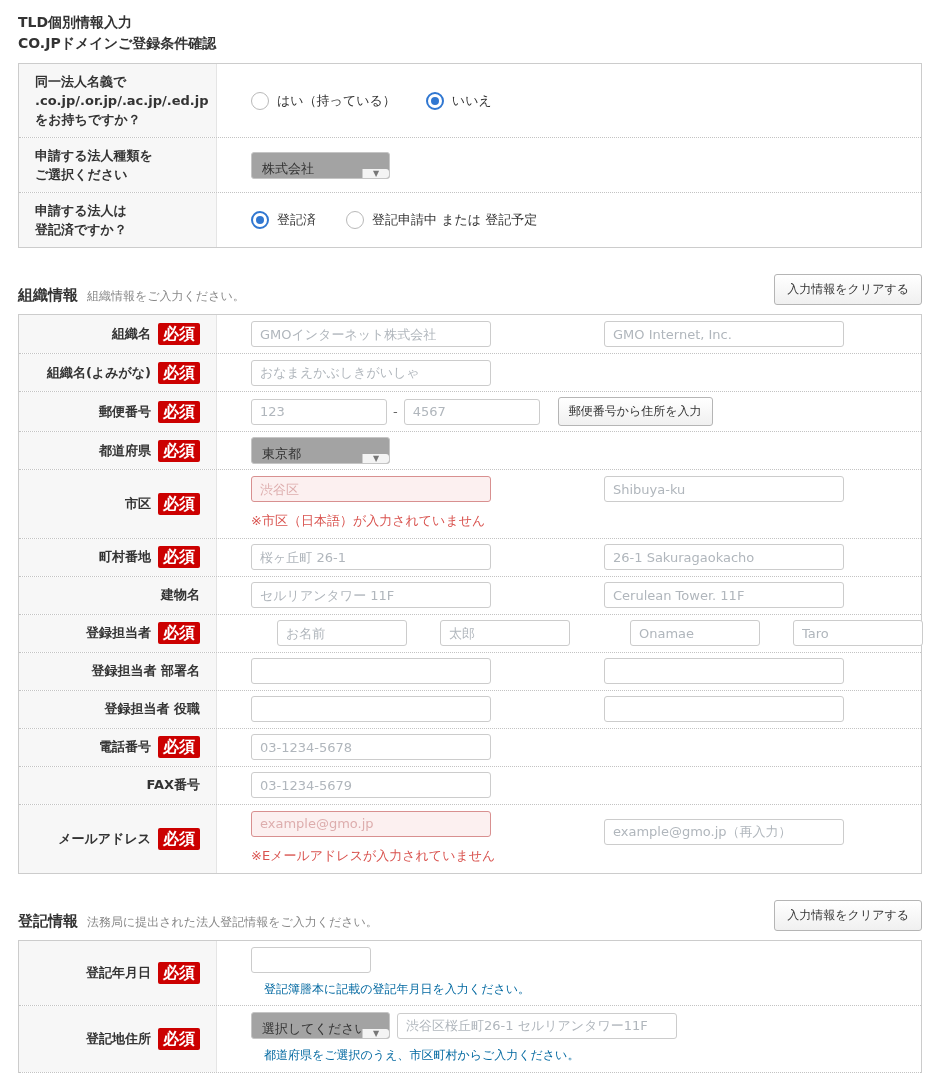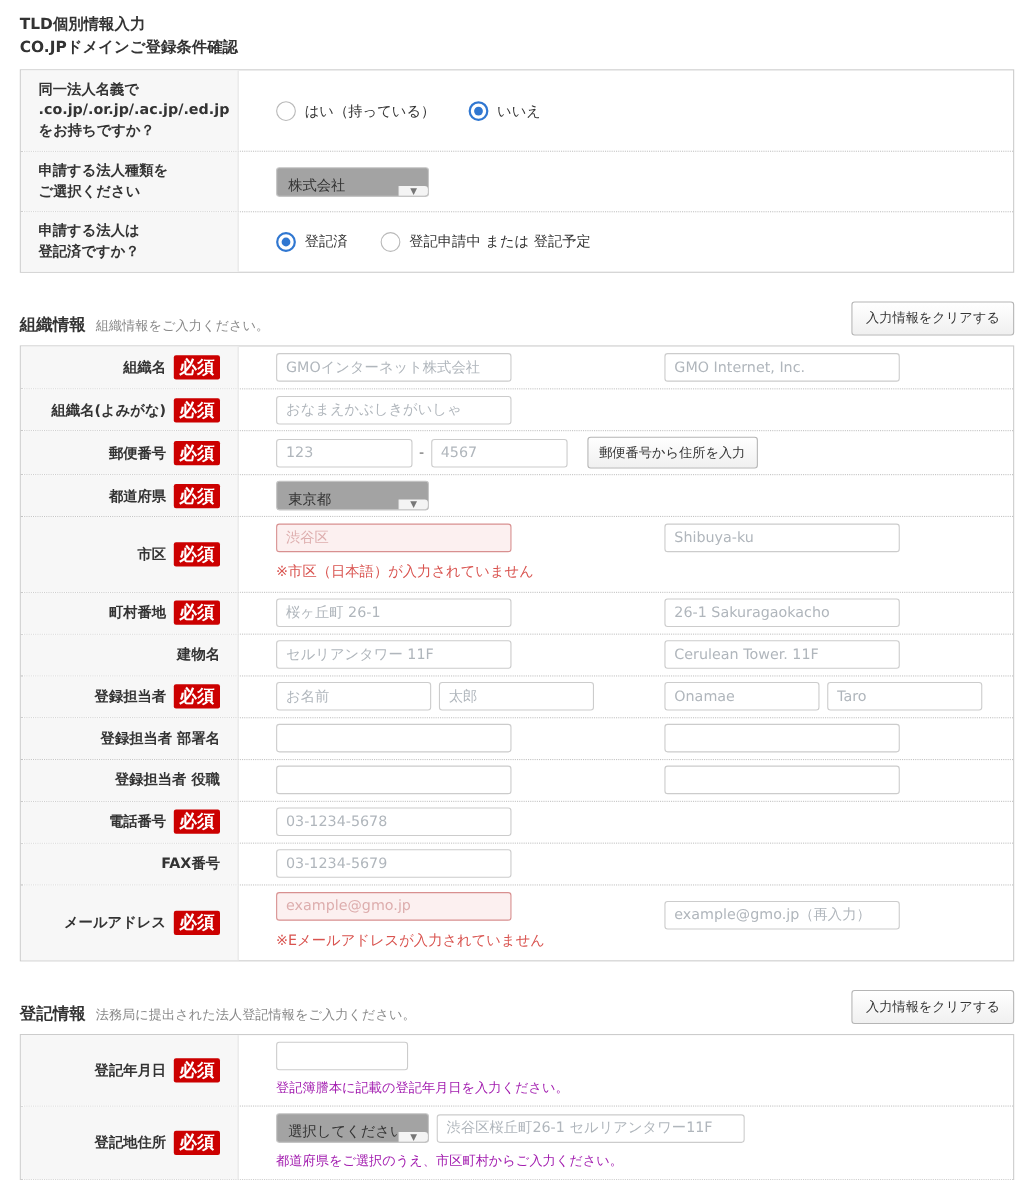--- a/index.html
+++ b/index.html
@@ -114,44 +114,45 @@
     border: 1px solid #ccc;
     border-radius: 3px;
     padding: 0 8px;
     font-size: 13px;
     color: #555;
     font-family: inherit;
     background: #fff;
     outline: none;
   }
   input[type="text"]::placeholder { color: #b0b6bc; opacity: 1; }
-  .w-lg { width: 214px; }
-  .w-md { width: 141px; }
-  .w-sm { width: 124px; }
+  .w-lg { width: 240px; }
+  .w-md { width: 130px; margin-left: 26px; }
+  .w-sm { width: 136px; }
   .w-xs { width: 120px; }
   .w-addr { width: 280px; }
 
   input.error {
     background: #fcf0f0;
     border-color: #d89090;
     color: #dba6a6;
   }
   input.error::placeholder { color: #ddadad; }
 
   .error-text {
     color: #d9534f;
     font-size: 13px;
     margin-top: 7px;
     line-height: 1.3;
   }
   .note {
-    color: #a21caf;
+    color: #0369a1;
     font-size: 12px;
     margin-top: 5px;
     line-height: 1.3;
+    margin-left: 13px;
   }
 
   
   .col-jp { width: 353px; flex: 0 0 353px; display: flex; align-items: center; gap: 7px; }
   .col-jp.stack { flex-direction: column; align-items: flex-start; gap: 4px; }
   .col-en { display: flex; align-items: flex-end; gap: 7px; }
   .zip-sep { color: #666; margin: 0 6px 0 0; }
   .zip-row input { margin-right: 6px; }
 
   

